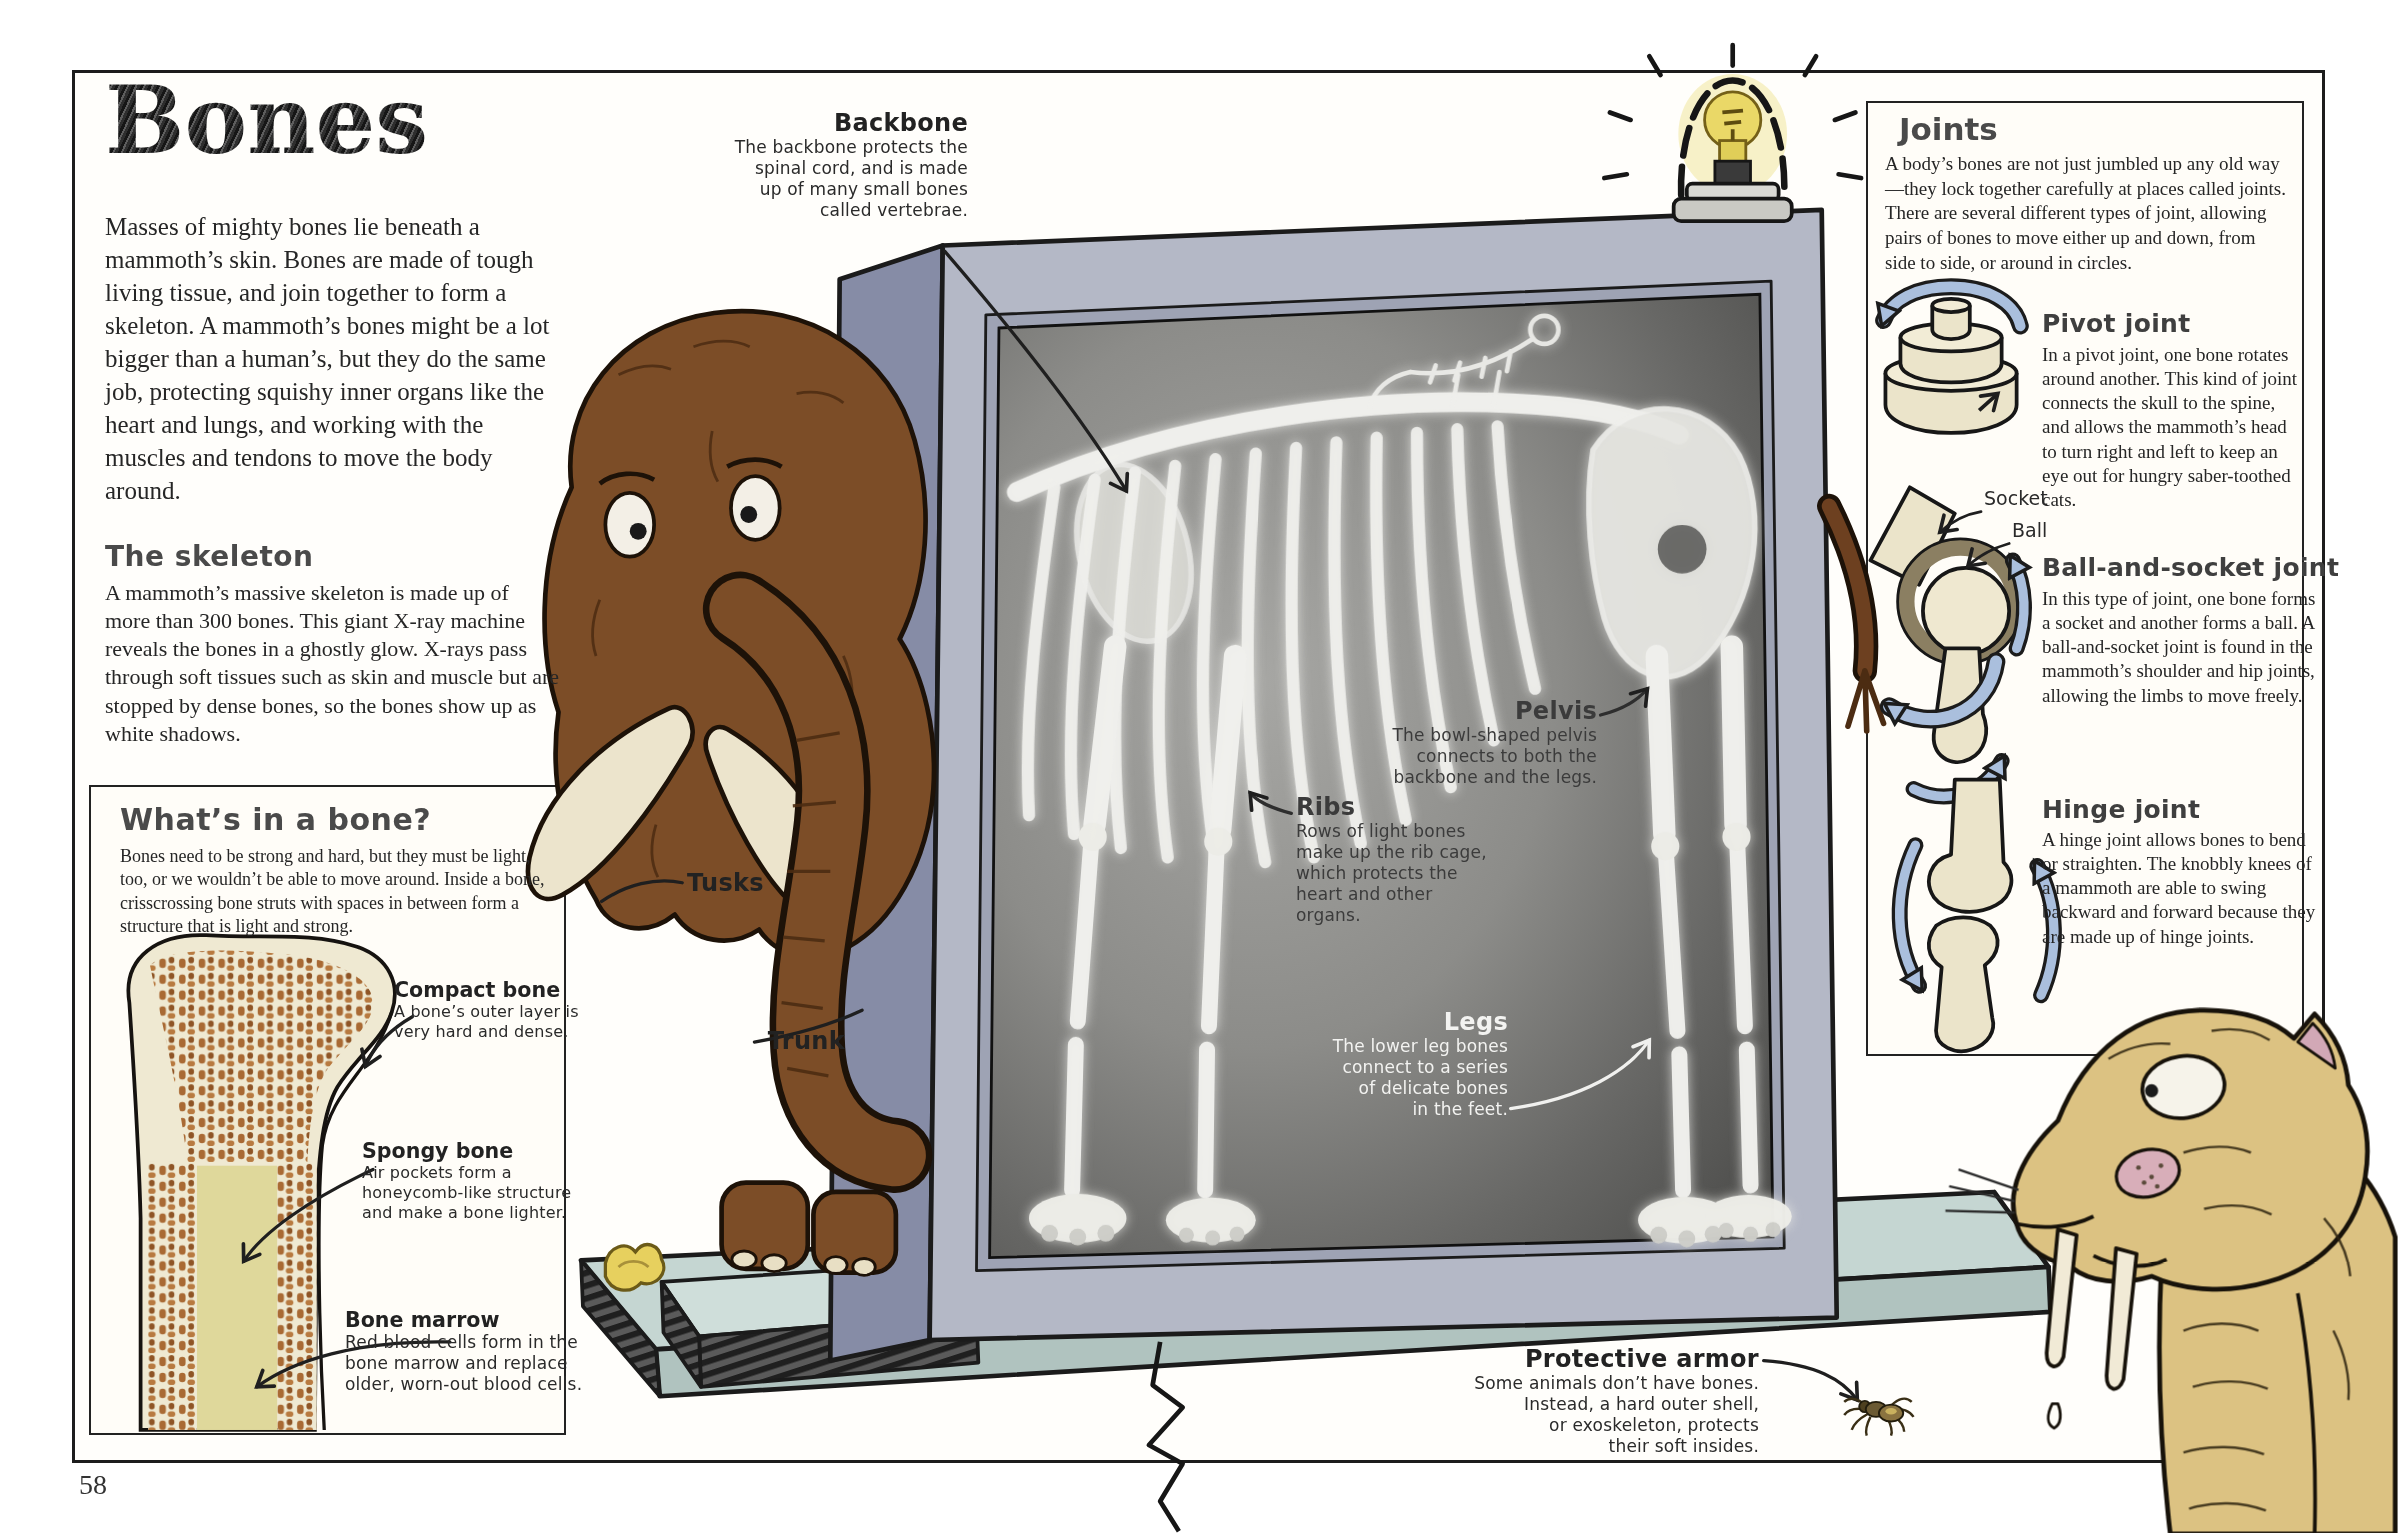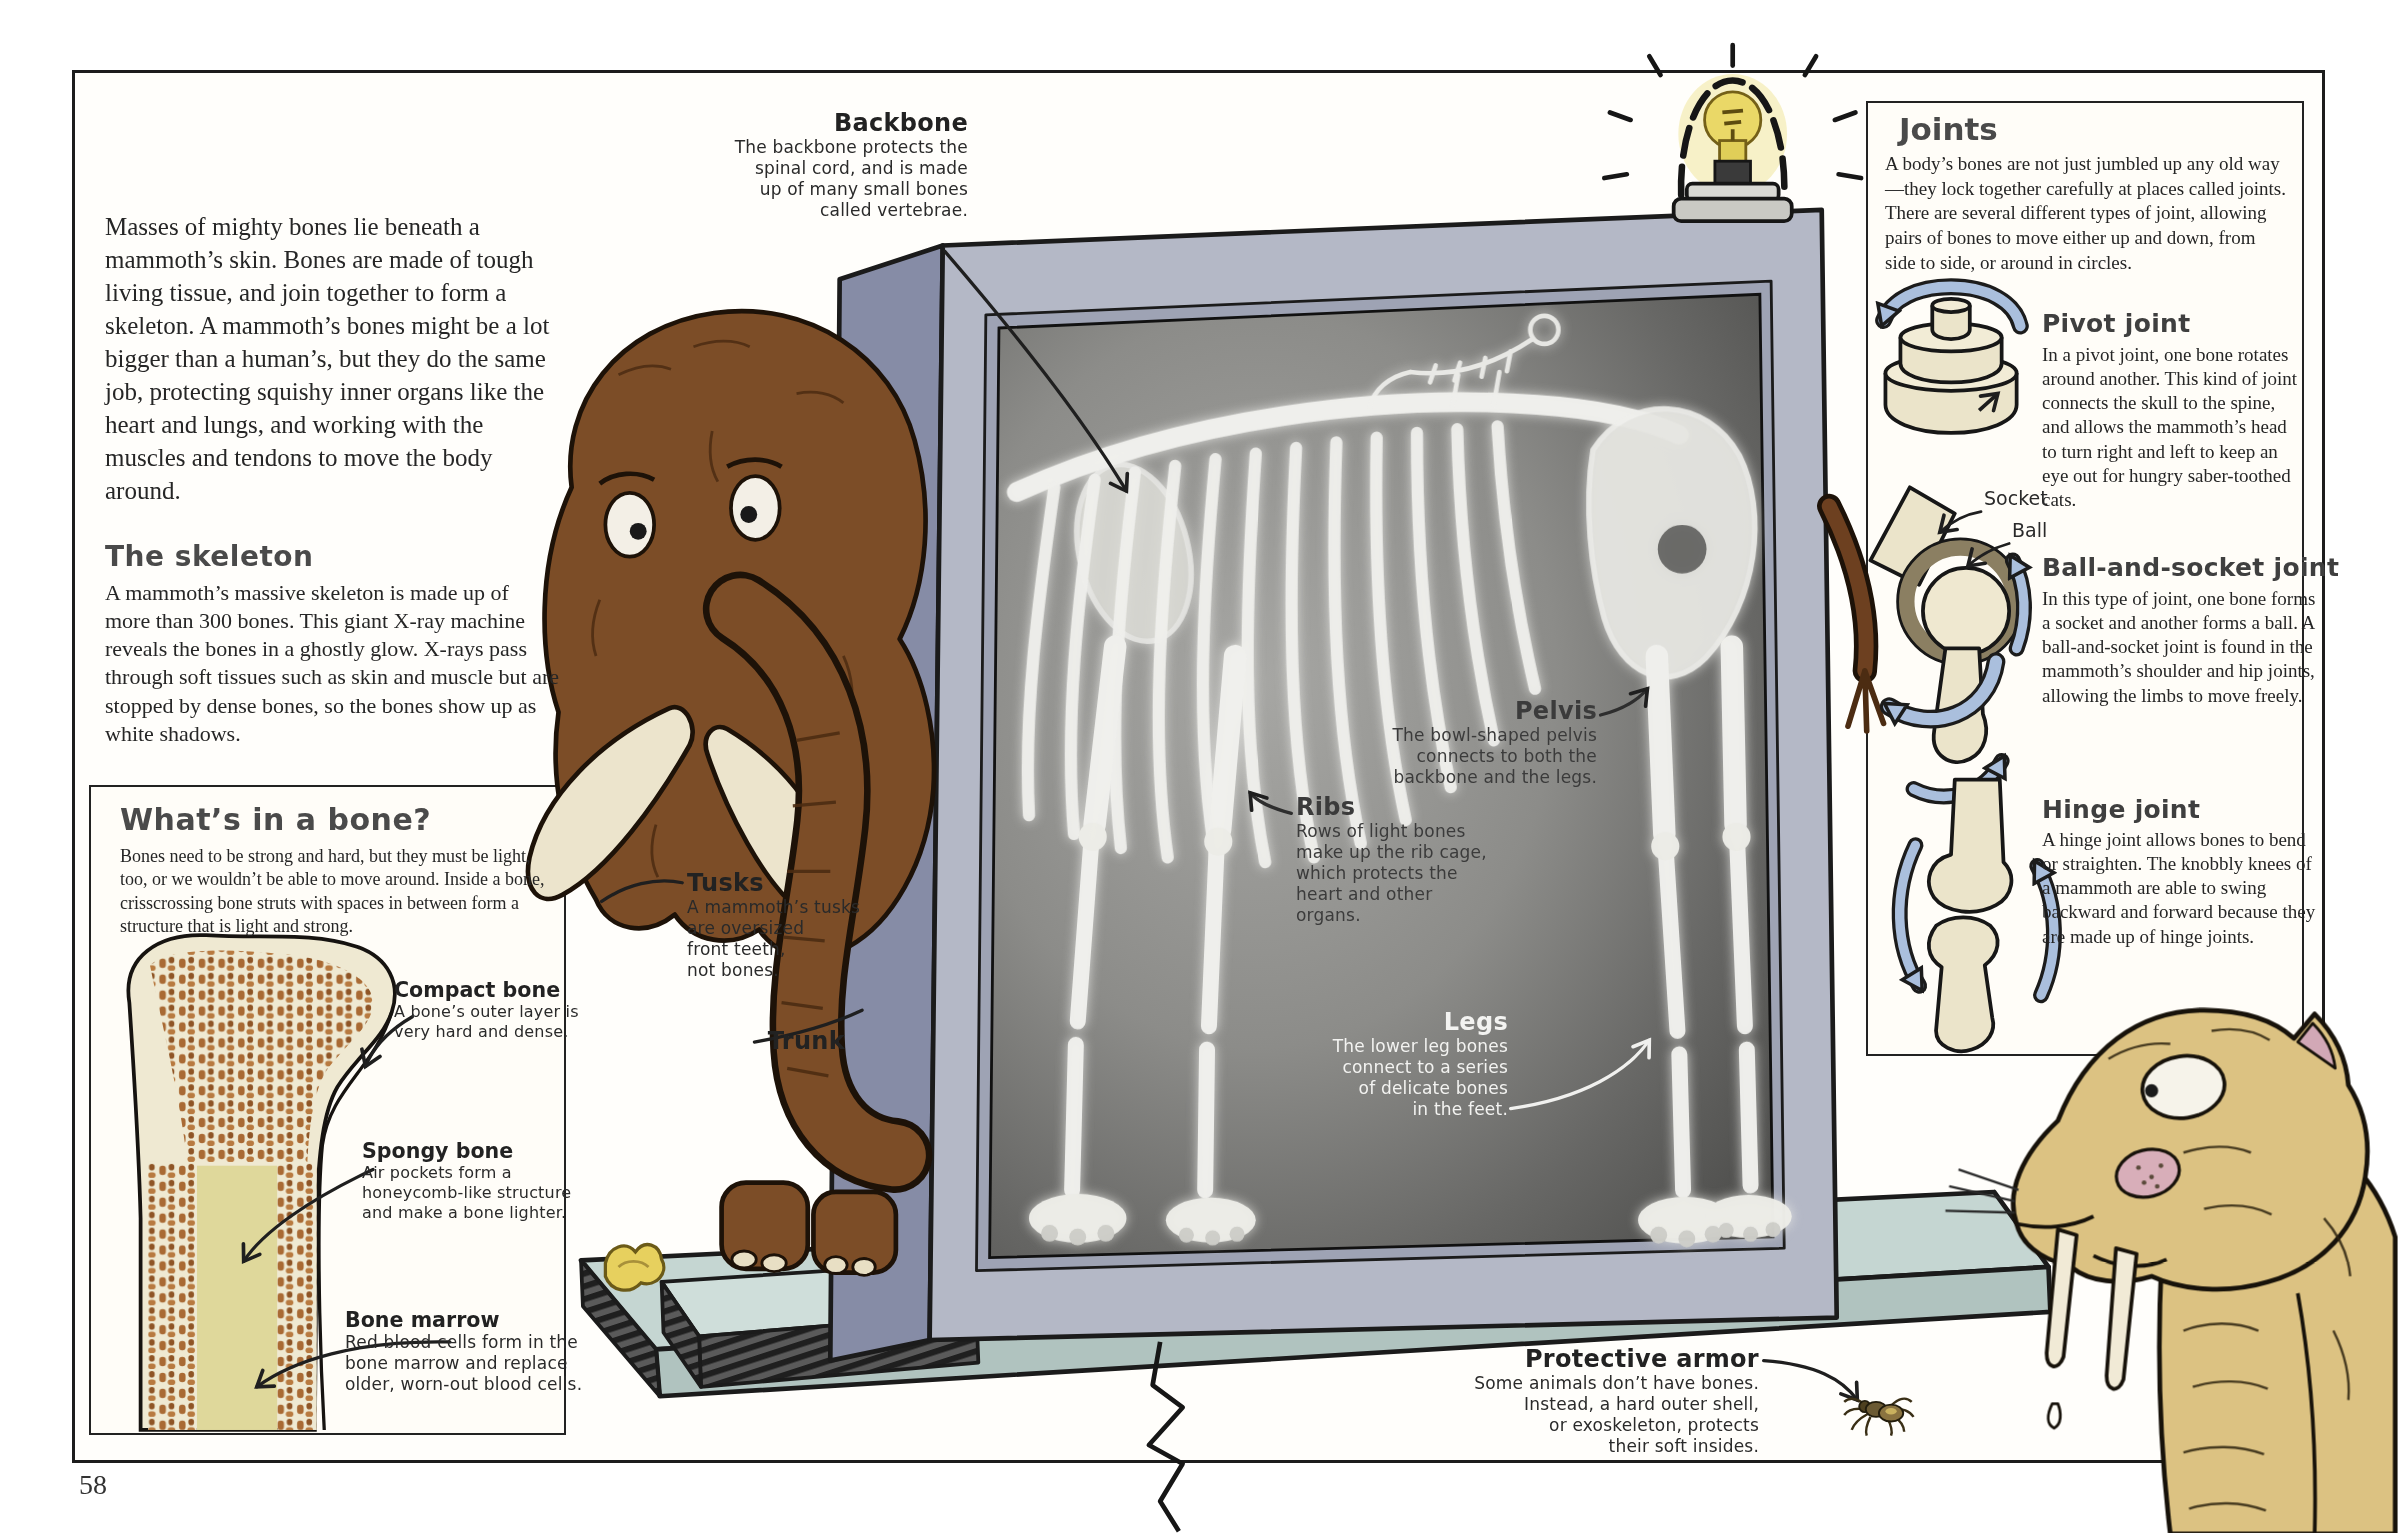--- a/index.html
+++ b/index.html
@@ -347,20 +347,21 @@
         <path d="M2330,1420 C2356,1410 2386,1410 2410,1420"></path>
           <path d="M2340,1480 C2366,1472 2396,1472 2420,1482"></path>
         <path d="M2330,1550 C2358,1542 2390,1542 2416,1552"></path>
           <path d="M2336,1610 C2362,1602 2392,1602 2418,1612"></path>
         <path d="M2480,1300 C2496,1318 2506,1340 2508,1362"></path>
           <path d="M2490,1420 C2502,1444 2508,1470 2506,1494"></path>
       </g>
     </g>
   </svg>
 
+  <div class="abs txt title" style="left:105px;top:73px;">Bones</div>
 
   <div class="abs txt serif-p" style="left:105px;top:210px;width:454px;">Masses of mighty bones lie beneath a mammoth’s skin. Bones are made of tough living tissue, and join together to form a skeleton. A mammoth’s bones might be a lot bigger than a human’s, but they do the same job, protecting squishy inner organs like the heart and lungs, and working with the muscles and tendons to move the body around.</div>
 
   <div class="abs txt sec-h" style="left:105px;top:540px;">The skeleton</div>
   <div class="abs txt sec-p" style="left:105px;top:579px;width:454px;">A mammoth’s massive skeleton is made up of more than 300 bones. This giant X-ray machine reveals the bones in a ghostly glow. X-rays pass through soft tissues such as skin and muscle but are stopped by dense bones, so the bones show up as white shadows.</div>
 
   <div class="abs txt box-h" style="left:120px;top:802px;">What’s in a bone?</div>
   <div class="abs txt box-p" style="left:120px;top:845px;width:431px;">Bones need to be strong and hard, but they must be light, too, or we wouldn’t be able to move around. Inside a bone, crisscrossing bone struts with spaces in between form a structure that is light and strong.</div>
 
   <div class="abs txt" style="left:394px;top:978px;width:220px;">
@@ -383,24 +384,20 @@
 
   <div class="abs txt r" style="left:723px;top:109px;width:245px;">
     <div class="hand-h">Backbone</div>
     <div class="hand-b">The backbone protects the
 spinal cord, and is made
 up of many small bones
 called vertebrae.</div>
   </div>
   <div class="abs txt" style="left:687px;top:869px;width:178px;">
     <div class="hand-h">Tusks</div>
-    <div class="hand-b">A mammoth’s tusks
-are oversized
-front teeth,
-not bones.</div>
   </div>
   <div class="abs txt r" style="left:656px;top:1027px;width:189px;">
     <div class="hand-h">Trunk</div>
   </div>
   <div class="abs txt on-screen" style="left:1296px;top:793px;width:206px;">
     <div class="hand-h">Ribs</div>
     <div class="hand-b">Rows of light bones
 make up the rib cage,
 which protects the
 heart and other

